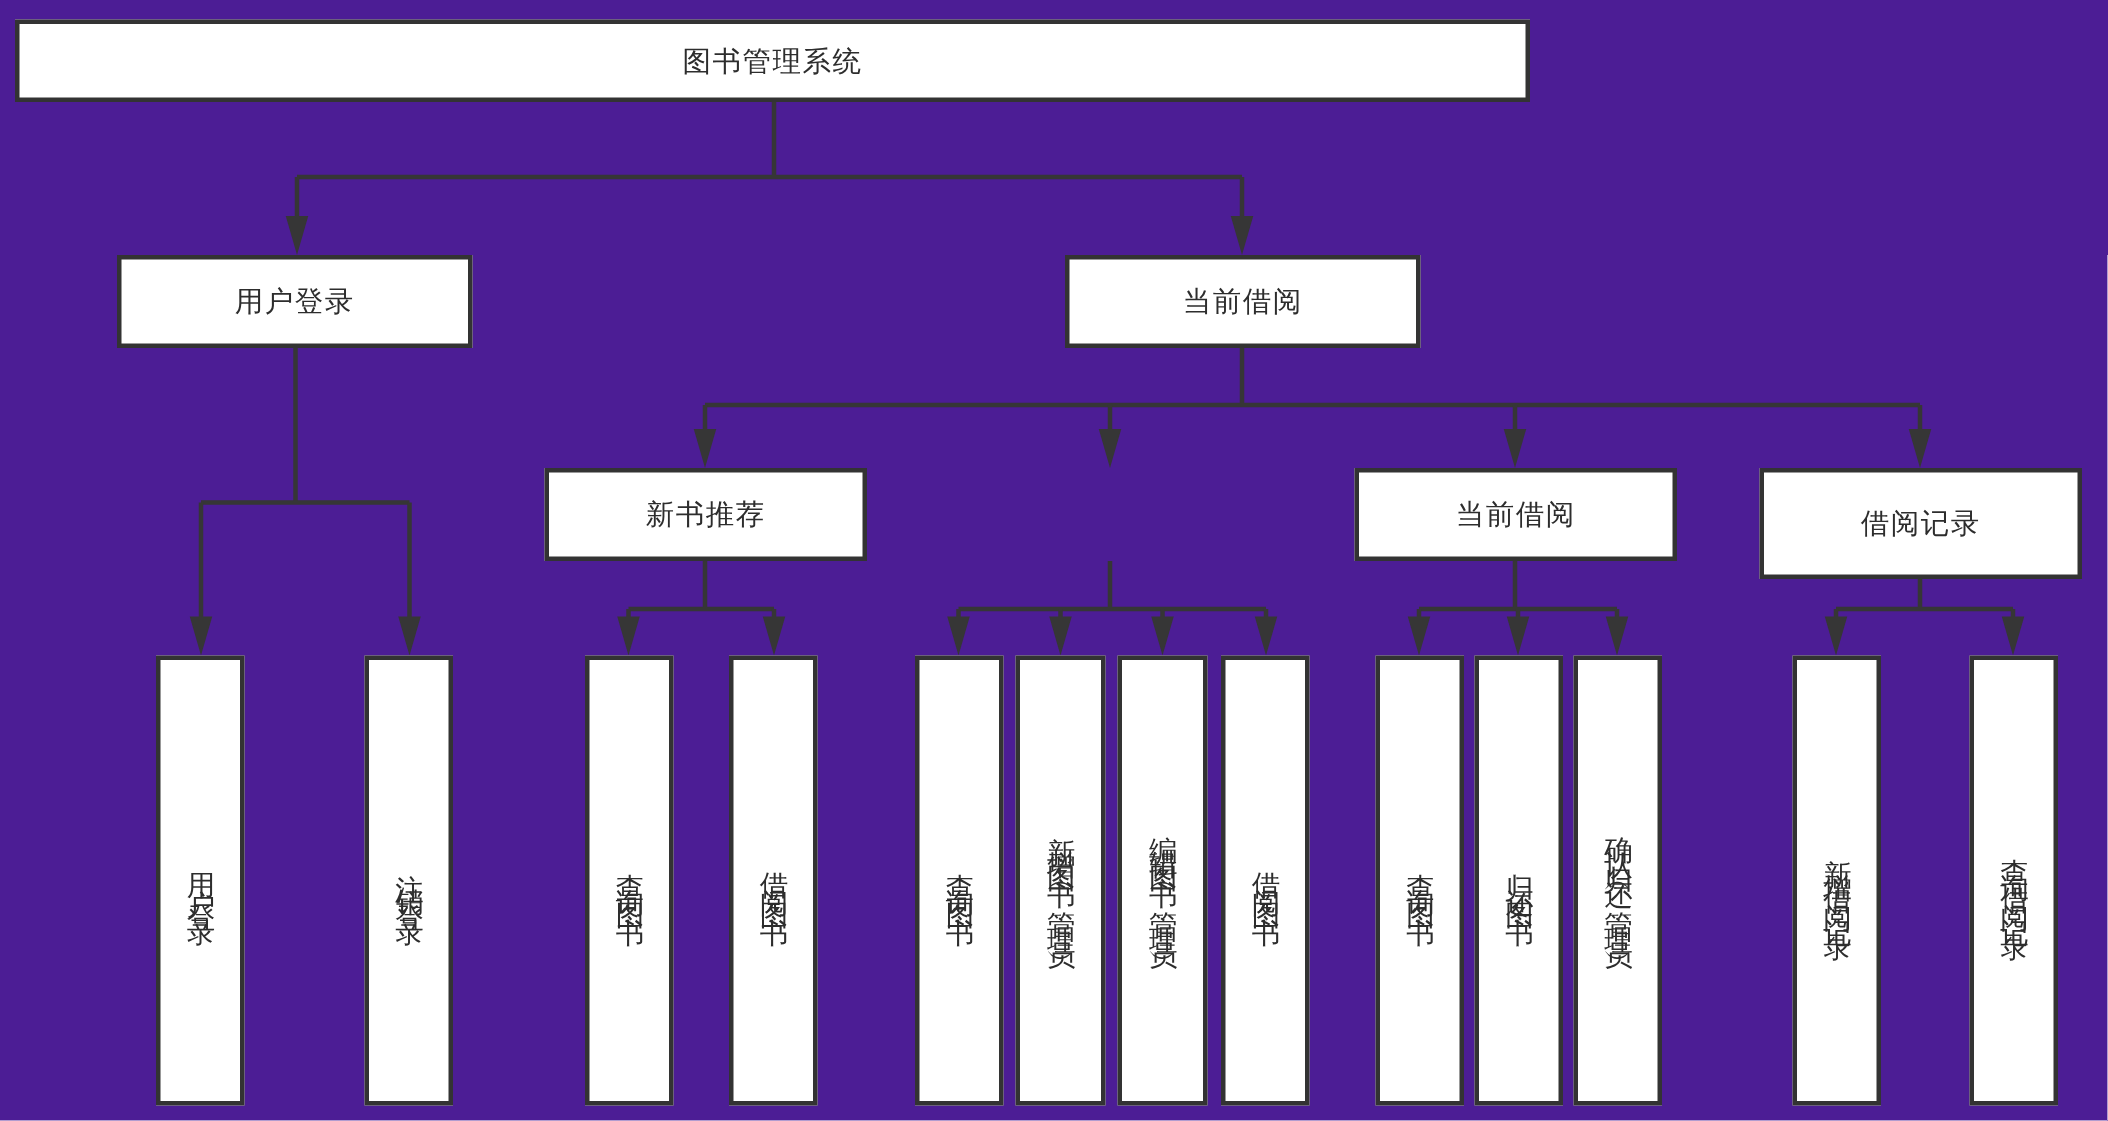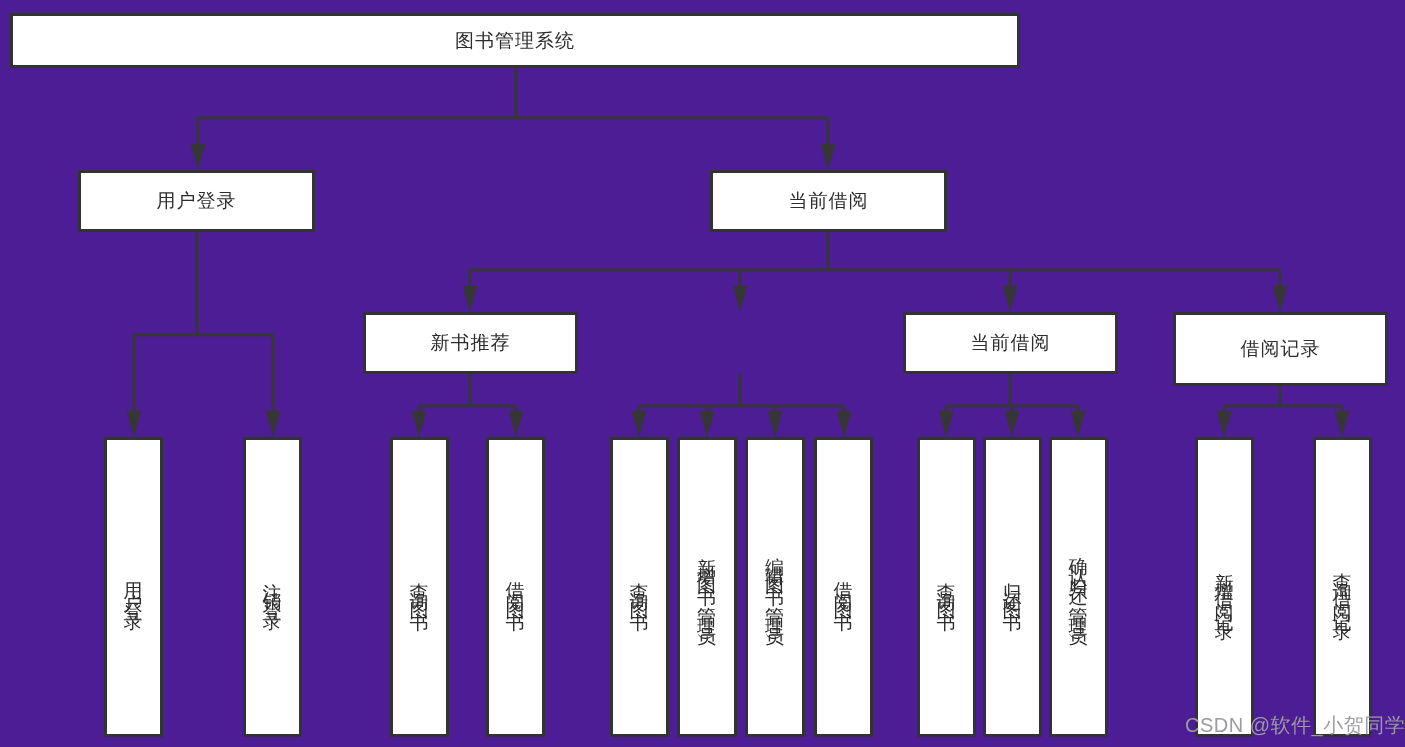--- a/index.html
+++ b/index.html
@@ -156,14 +156,13 @@
     <span class="vtext">确认归还（管理员）</span>
   </div>
 
   <div class="node leaf" style="left:1195px; top:437px; width:59px; height:300px;">
     <span class="vtext">新增借阅记录</span>
   </div>
   <div class="node leaf" style="left:1313px; top:437px; width:59px; height:300px;">
     <span class="vtext">查询借阅记录</span>
   </div>
 
-  <div class="watermark">CSDN @软件_小贺同学</div>
 </div>
 
 </body></html>

